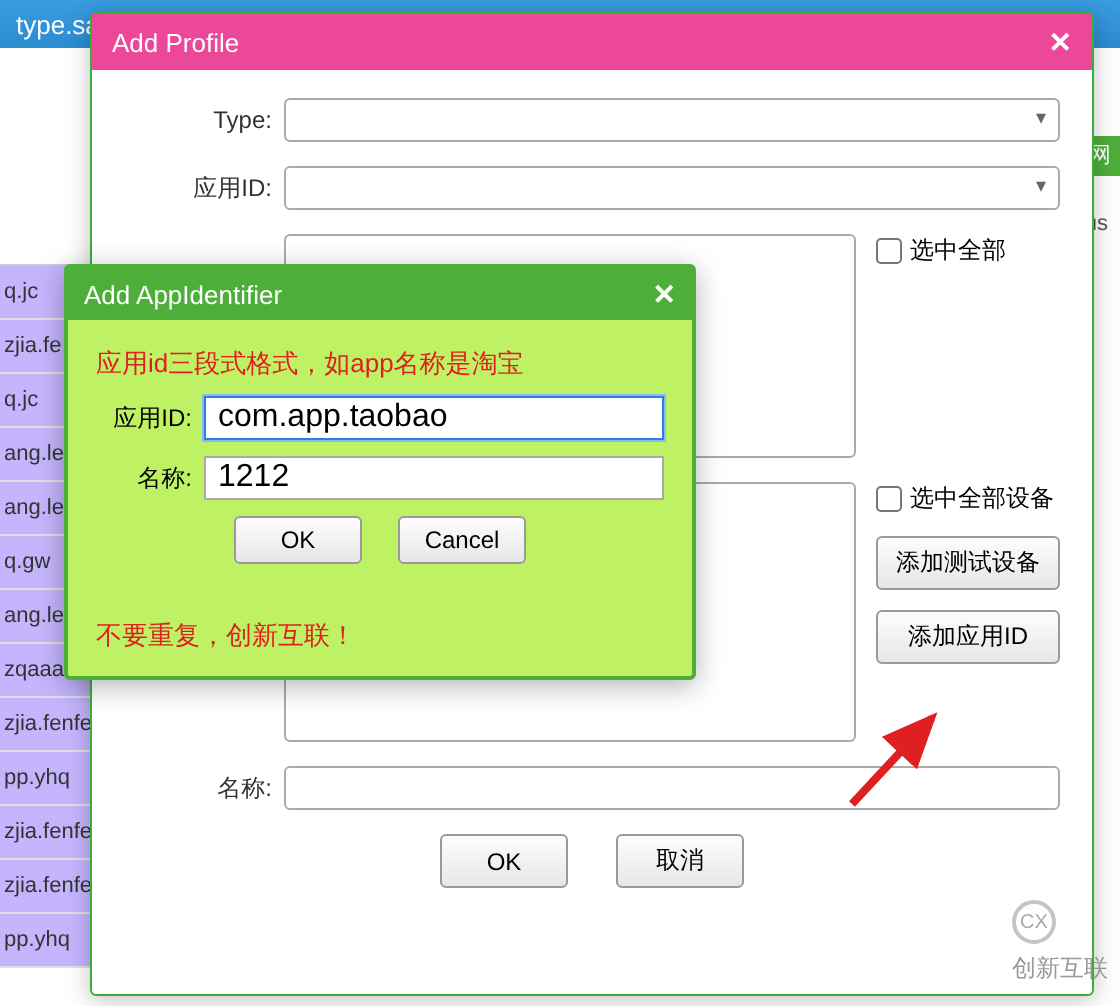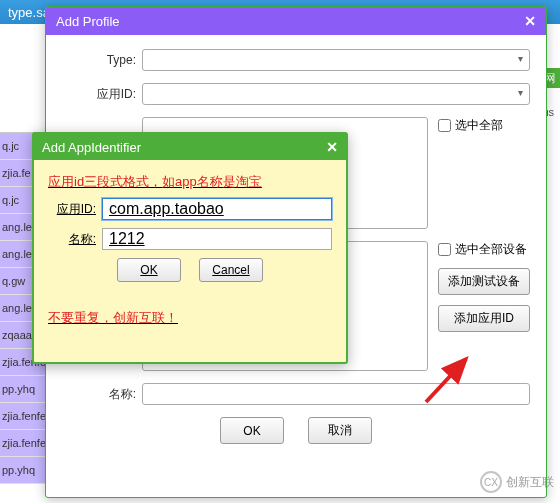--- a/index.html
+++ b/index.html
@@ -66,21 +66,21 @@
       top: 6px;
       left: 45px;
       width: 502px;
       height: 492px;
       border: 1px solid #3aad3a;
       background: #fff;
       border-radius: 3px;
       box-shadow: 0 2px 12px rgba(0,0,0,0.25);
     }
     .modal-title {
-      background: #8b5cf6;
+      background: #ec4899;
       color: #fff;
       font-size: 13px;
       padding: 6px 10px;
       display: flex;
       justify-content: space-between;
       align-items: center;
     }
     .closex {
       cursor: pointer;
       font-weight: bold;
@@ -155,37 +155,36 @@
     }
     .btn-wide { min-width: 64px; }
 
     
     .modal-inner {
       position: absolute;
       top: 132px;
       left: 32px;
       width: 316px;
       border: 2px solid #4eae3a;
-      background: #fef9c3;
+      background: #bef264;
       border-radius: 3px;
       box-shadow: 0 3px 14px rgba(0,0,0,0.3);
       z-index: 5;
     }
     .inner-title {
       background: #4eae3a;
       color: #fff;
       padding: 5px 8px;
       display: flex;
       justify-content: space-between;
       align-items: center;
       font-size: 13px;
     }
     .inner-body {
-      padding: 10px 14px 28px 14px;
-      text-decoration: underline;
+      padding: 10px 14px 4px 14px;
     }
     .hint1, .hint2 {
       color: #e02020;
       font-size: 13px;
       line-height: 1.55;
       margin: 2px 0 6px 0;
     }
     .in-row {
       display: flex;
       align-items: center;
@@ -222,25 +221,26 @@
       bottom: 96px;
       width: 60px;
       height: 60px;
       pointer-events: none;
     }
     .watermark {
       position: absolute;
       right: 6px;
       bottom: 10px;
       display: flex;
-      align-items: center;
+      align-items: flex-start;
       gap: 4px;
       color: #888;
       font-size: 12px;
       opacity: 0.85;
+      flex-direction: column;
     }
     .watermark .logo {
       width: 22px; height: 22px;
       border: 2px solid #bbb;
       border-radius: 50%;
       display: flex; align-items:center; justify-content:center;
       font-size: 10px; color:#999;
     }
   </style>
 </head>

